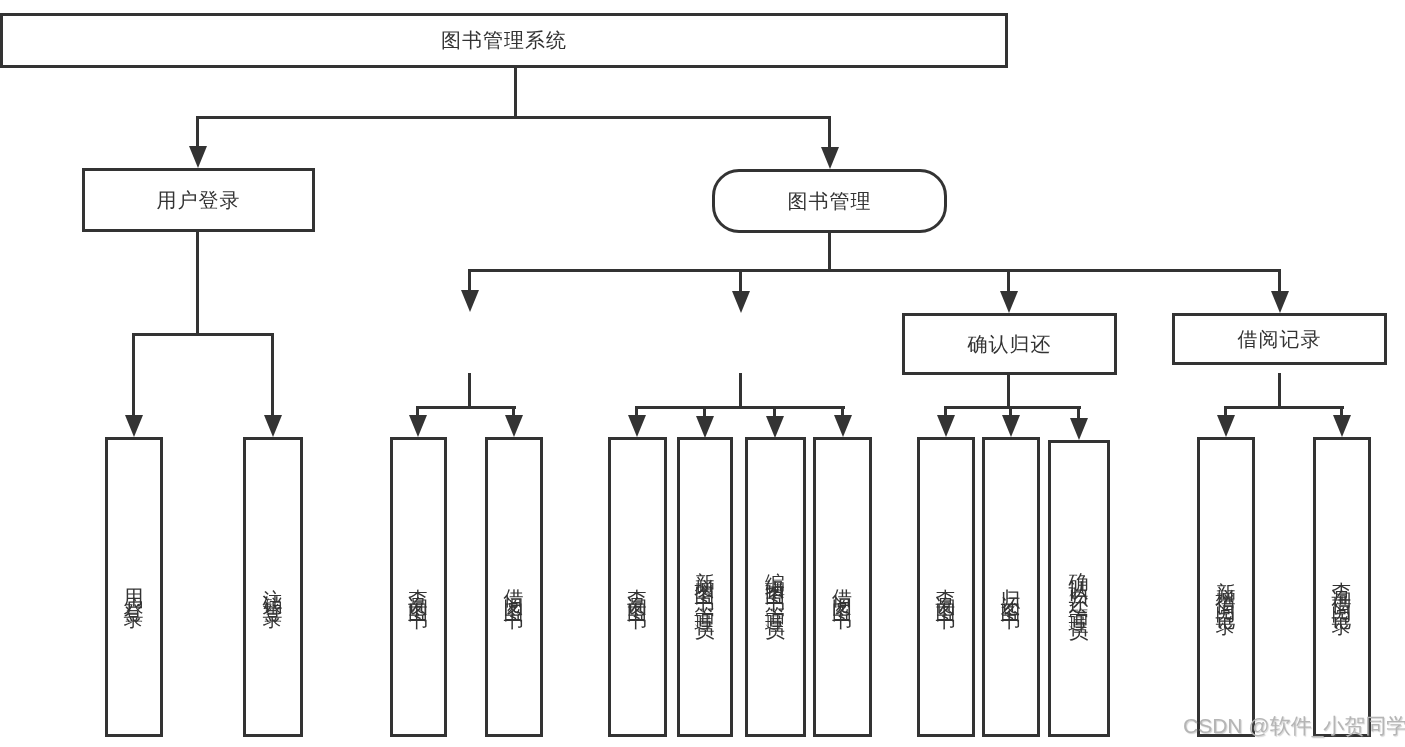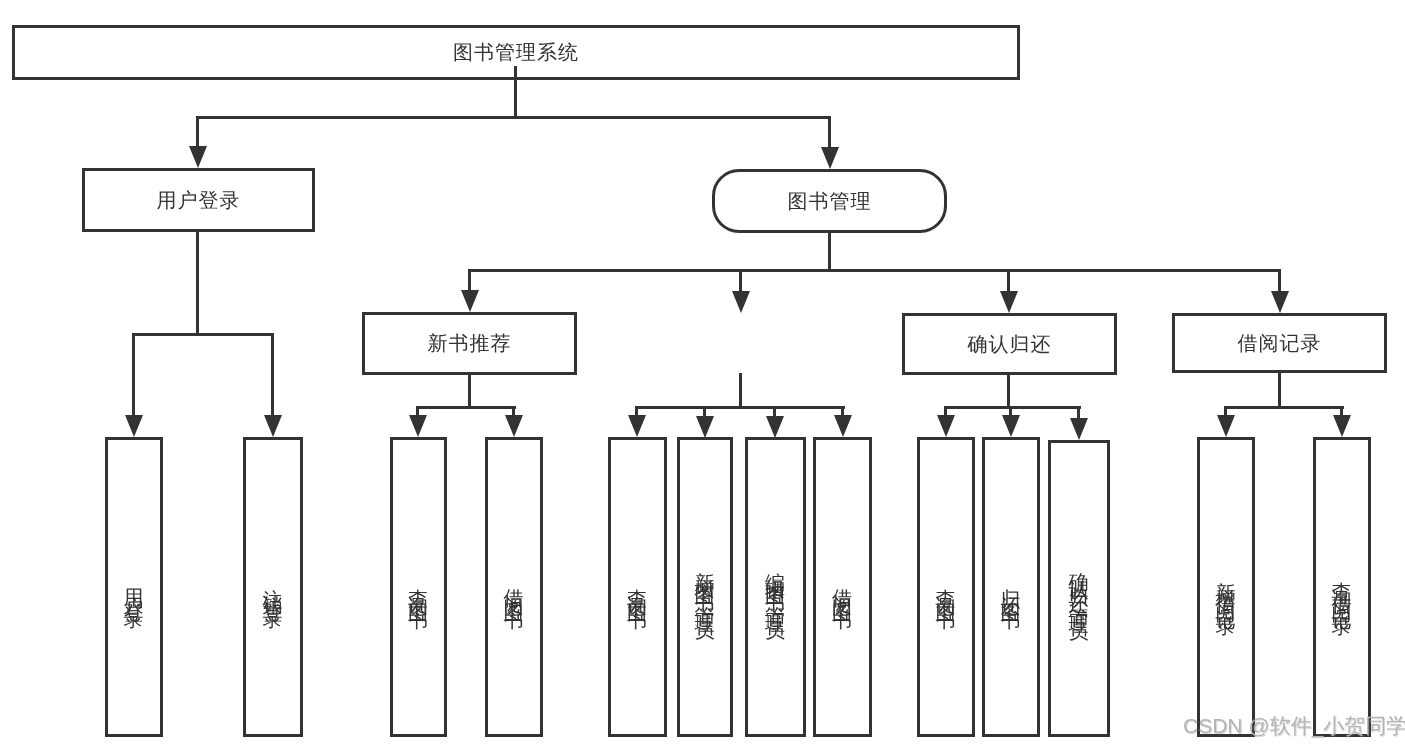--- a/index.html
+++ b/index.html
@@ -28,21 +28,21 @@
     position:absolute;left:1183px;top:712px;
     font-size:21px;color:#b5b5b5;white-space:nowrap;z-index:5;
     text-shadow:1px 1px 1px rgba(130,130,130,0.35);
   }
 </style>
 </head>
 <body>
 
 <div class="canvas">
 
-  <div class="box" style="left:12px;top:13px;width:1008px;height:55px;margin-top:12px;">
+  <div class="box" style="left:0;top:13px;width:1008px;height:55px;">
     <span>图书管理系统</span>
   </div>
 
   <div class="vl" style="left:514px;top:66px;height:53px;"></div>
   <div class="hl" style="left:196px;top:116px;width:635px;"></div>
   <div class="vl" style="left:196px;top:117px;height:31px;"></div>
   <div class="ar" style="left:189px;top:146px;"></div>
   <div class="vl" style="left:828px;top:117px;height:32px;"></div>
   <div class="ar" style="left:821px;top:147px;"></div>
 
@@ -64,27 +64,24 @@
   <div class="hl" style="left:468px;top:269px;width:813px;"></div>
   <div class="vl" style="left:468px;top:270px;height:22px;"></div>
   <div class="ar" style="left:461px;top:290px;"></div>
   <div class="vl" style="left:739px;top:270px;height:23px;"></div>
   <div class="ar" style="left:732px;top:291px;"></div>
   <div class="vl" style="left:1007px;top:270px;height:23px;"></div>
   <div class="ar" style="left:1000px;top:291px;"></div>
   <div class="vl" style="left:1278px;top:270px;height:23px;"></div>
   <div class="ar" style="left:1271px;top:291px;"></div>
 
-  <div class="box" style="left:362px;top:312px;width:215px;height:63px;">
-    <span>新书推荐</span>
-  </div>
   <div class="box" style="left:902px;top:313px;width:215px;height:62px;">
     <span>确认归还</span>
   </div>
-  <div class="box" style="left:1172px;top:313px;width:215px;height:60px;">
+  <div class="box" style="left:1172px;top:313px;width:215px;height:52px;">
     <span>借阅记录</span>
   </div>
 
   <div class="vl" style="left:468px;top:373px;height:36px;"></div>
   <div class="hl" style="left:416px;top:406px;width:100px;"></div>
   <div class="vl" style="left:416px;top:407px;height:10px;"></div>
   <div class="ar" style="left:409px;top:415px;"></div>
   <div class="vl" style="left:512px;top:407px;height:10px;"></div>
   <div class="ar" style="left:505px;top:415px;"></div>
 

